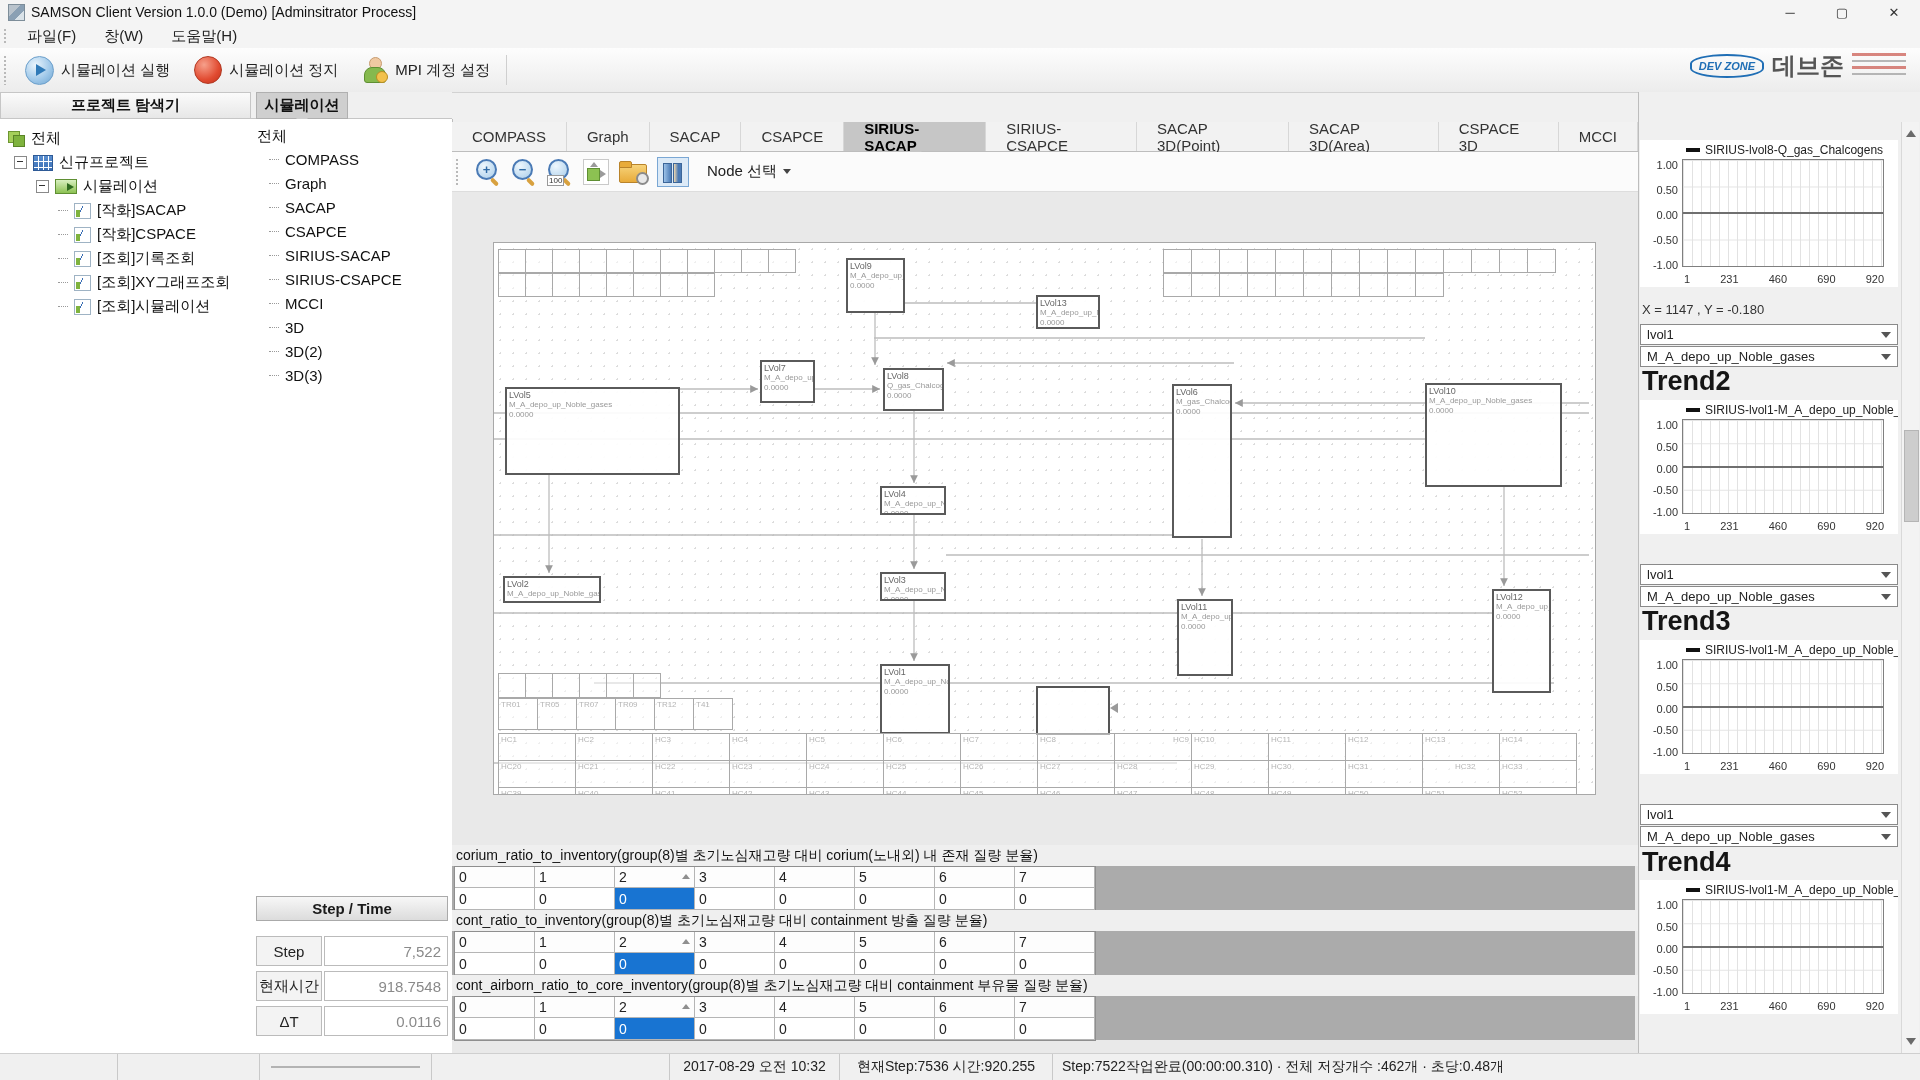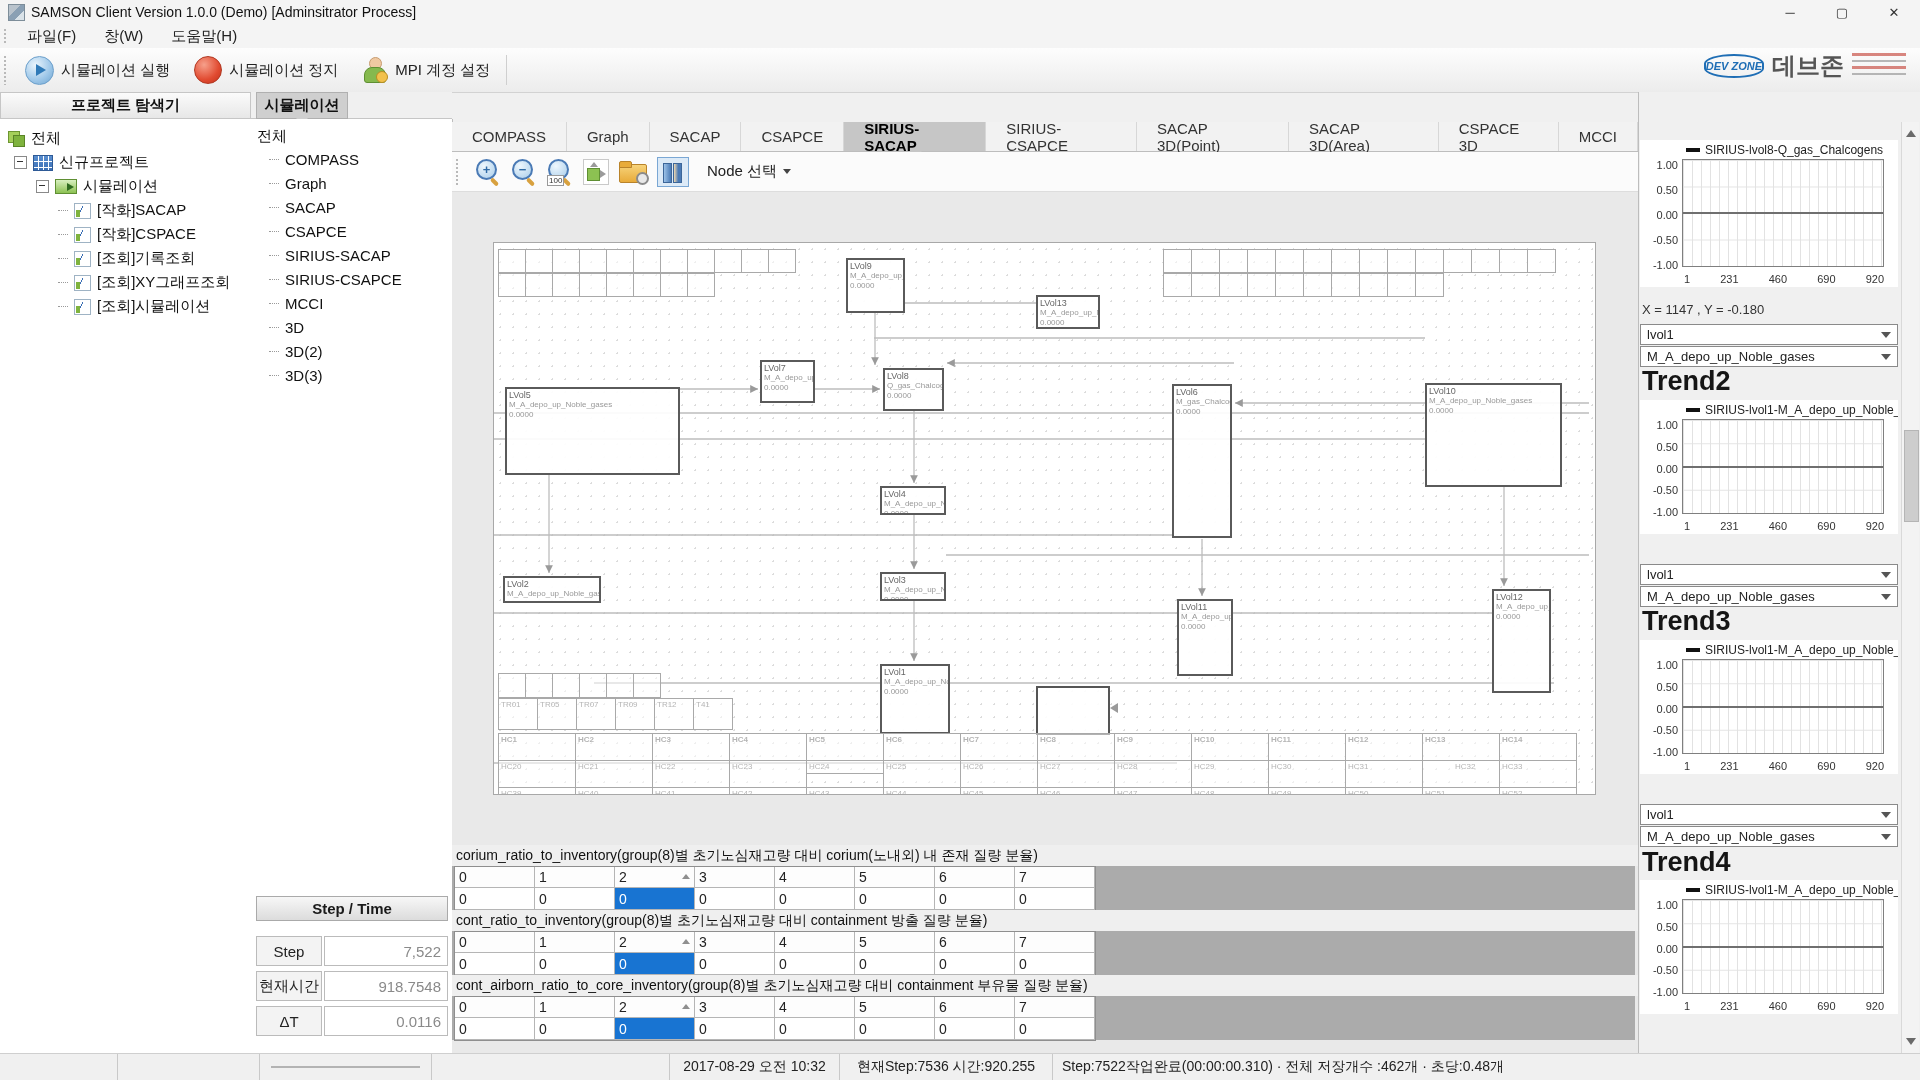--- a/index.html
+++ b/index.html
@@ -20,21 +20,21 @@
   .tbtn{display:flex;align-items:center;gap:7px;padding:0 12px;height:36px;font-size:15px;color:#222;}
   .playicon{width:27px;height:27px;border-radius:50%;background:radial-gradient(circle at 35% 30%,#eaf5fd,#9cc6e8 60%,#6ea4cf);border:1px solid #6b9fcb;display:flex;align-items:center;justify-content:center;}
   .playicon i{display:block;width:0;height:0;border-left:10px solid #2f7ab8;border-top:6px solid transparent;border-bottom:6px solid transparent;margin-left:3px;}
   .stopicon{width:26px;height:26px;border-radius:50%;background:radial-gradient(circle at 35% 30%,#f6a08b,#e14b31 60%,#c0301a);border:1px solid #b13822;}
   .mpiicon{width:26px;height:26px;position:relative;}
   .mpiicon .head{position:absolute;left:7px;top:0;width:11px;height:11px;border-radius:50%;background:#f0c9a2;border:1px solid #c79c70;}
   .mpiicon .bodyy{position:absolute;left:2px;top:10px;width:20px;height:14px;border-radius:8px 8px 3px 3px;background:#86b94e;border:1px solid #5f8f33;}
   .mpiicon .coin{position:absolute;right:0;bottom:0;width:10px;height:10px;border-radius:50%;background:#f2c14c;border:1px solid #b98d23;}
   .tsep{width:1px;height:30px;background:#cfcfcf;margin:0 4px;}
   #logo{right:14px;top:50px;display:flex;align-items:center;gap:8px;}
-  #logomark{font-size:11px;font-style:italic;color:#1f6eb5;border:2px solid #1f6eb5;border-radius:50% / 40%;padding:4px 0;font-weight:bold;}
+  #logomark{font-size:11px;font-style:italic;color:#1f6eb5;border:2px solid #1f6eb5;border-radius:50% / 40%;padding:4px 7px;font-weight:bold;}
   #logoname{font-size:24px;font-weight:bold;color:#555;}
   #logotag{width:54px;height:26px;background:repeating-linear-gradient(#c9544a 0 3px,transparent 3px 7px,#9a9a9a 7px 9px,transparent 9px 13px);opacity:.7;}
   
   .phead{top:92px;height:27px;background:linear-gradient(#fbfbfb,#e7e7e7);border:1px solid #c6c6c6;box-sizing:border-box;display:flex;align-items:center;justify-content:center;font-size:15px;font-weight:bold;color:#111;}
   .ptab{top:92px;height:27px;background:#cfcfcf;border:1px solid #b0b0b0;box-sizing:border-box;display:flex;align-items:center;justify-content:center;font-size:15px;font-weight:bold;color:#111;}
   .ptab:after{content:"";position:absolute;bottom:-6px;left:50%;margin-left:-6px;border-left:6px solid transparent;border-right:6px solid transparent;border-top:6px solid #cfcfcf;}
   
   #explorer{left:0;top:119px;width:251px;height:934px;background:#fff;border-right:1px solid #bdbdbd;}
   #simtreepanel{left:251px;top:119px;width:201px;height:934px;background:#fff;border-right:1px solid #bdbdbd;}
   .titem{position:absolute;display:flex;align-items:center;gap:6px;font-size:15px;color:#111;white-space:nowrap;}
@@ -467,42 +467,42 @@
   </div>
   <div class="cellrow" style="left:5px;top:455px;">
     <span class="cell" style="width:40px;height:32px;">TR01</span>
     <span class="cell" style="width:40px;height:32px;">TR05</span>
     <span class="cell" style="width:40px;height:32px;">TR07</span>
     <span class="cell" style="width:40px;height:32px;">TR09</span>
     <span class="cell" style="width:40px;height:32px;">TR12</span>
     <span class="cell" style="width:40px;height:32px;">T41</span>
   </div>
 
-  <div class="cellrow" style="left:5px;top:490px;font-weight:bold;">
+  <div class="cellrow" style="left:5px;top:490px;">
     <span class="cell" style="width:78px;height:28px;">HC1</span>
       <span class="cell" style="width:78px;height:28px;">HC2</span>
       <span class="cell" style="width:78px;height:28px;">HC3</span>
       <span class="cell" style="width:78px;height:28px;">HC4</span>
       <span class="cell" style="width:78px;height:28px;">HC5</span>
       <span class="cell" style="width:78px;height:28px;">HC6</span>
       <span class="cell" style="width:78px;height:28px;">HC7</span>
       <span class="cell" style="width:78px;height:28px;">HC8</span>
-      <span class="cell" style="width:78px;height:28px;">HC9</span>
+      <span class="cell" style="width:78px;height:28px;text-align:right;">HC9</span>
       <span class="cell" style="width:78px;height:28px;">HC10</span>
       <span class="cell" style="width:78px;height:28px;">HC11</span>
       <span class="cell" style="width:78px;height:28px;">HC12</span>
       <span class="cell" style="width:78px;height:28px;">HC13</span>
       <span class="cell" style="width:78px;height:28px;">HC14</span>
   </div>
   <div class="cellrow" style="left:5px;top:517px;">
     <span class="cell" style="width:78px;height:28px;">HC20</span>
       <span class="cell" style="width:78px;height:28px;">HC21</span>
       <span class="cell" style="width:78px;height:28px;">HC22</span>
       <span class="cell" style="width:78px;height:28px;">HC23</span>
-      <span class="cell" style="width:78px;height:14px;">HC24</span>
+      <span class="cell" style="width:78px;height:28px;">HC24</span>
       <span class="cell" style="width:78px;height:28px;">HC25</span>
       <span class="cell" style="width:78px;height:28px;">HC26</span>
       <span class="cell" style="width:78px;height:28px;">HC27</span>
       <span class="cell" style="width:78px;height:28px;">HC28</span>
       <span class="cell" style="width:78px;height:28px;">HC29</span>
       <span class="cell" style="width:78px;height:40px;">HC30</span>
       <span class="cell" style="width:78px;height:28px;">HC31</span>
       <span class="cell" style="width:78px;height:28px;padding-left:32px;">HC32</span>
       <span class="cell" style="width:78px;height:28px;">HC33</span>
   </div>

